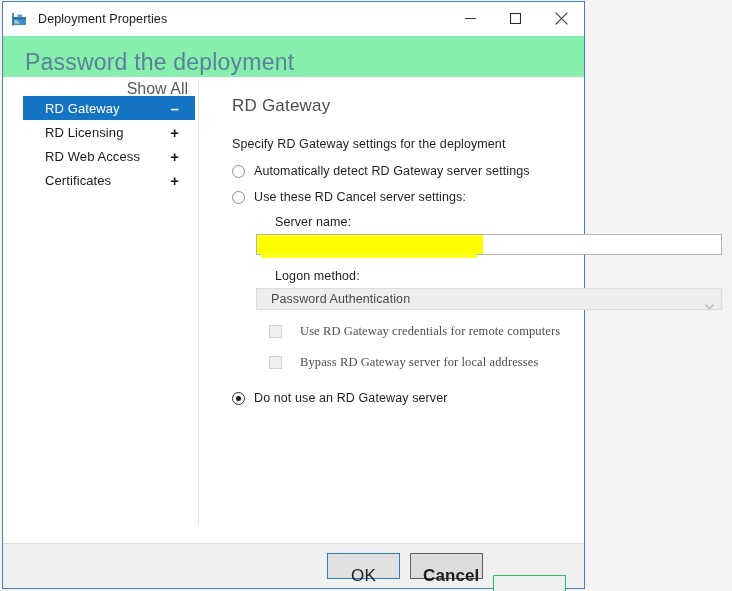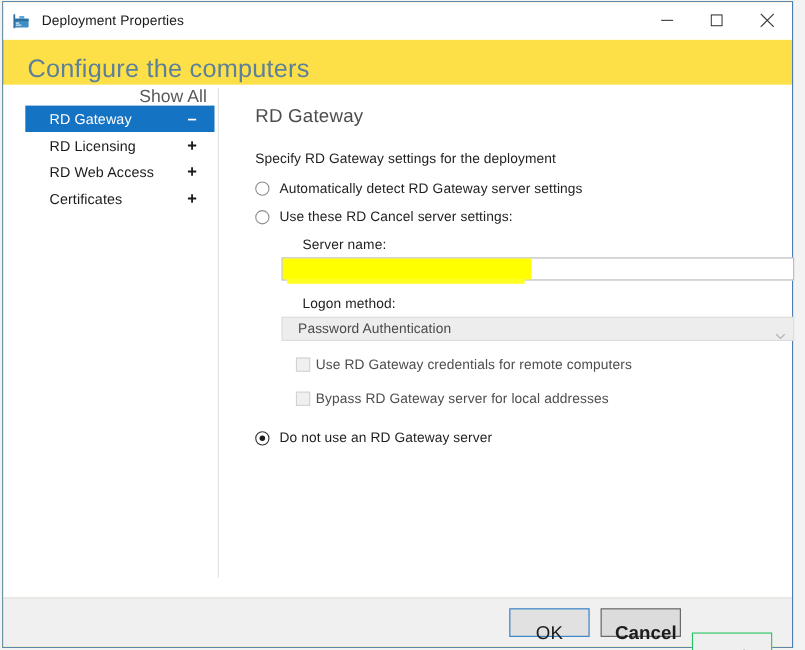--- a/index.html
+++ b/index.html
@@ -19,23 +19,23 @@
     height: 591px;
     overflow: hidden;
     background: #f3f3f3;
   }
 
   
   .window {
     position: absolute;
     left: 2px;
     top: 1px;
-    width: 719px;
+    width: 583px;
     height: 588px;
-    background: #fde047;
+    background: #86efac;
     border: 1px solid #4a7eb5;
     box-sizing: border-box;
     display: flex;
     flex-direction: column;
   }
 
   
   .titlebar {
     height: 33px;
     min-height: 33px;
@@ -293,23 +293,24 @@
     height: 13px;
     border: 1px solid #d2d2d2;
     background: #f0f0f0;
     box-sizing: border-box;
     flex: 0 0 auto;
     margin-top: 2px;
   }
   .check-label {
     font-size: 12.5px;
     color: #4d4d4d;
-    margin-left: 5px;
+    margin-left: 18px;
     letter-spacing: 0.1px;
     line-height: 16px;
+    font-family: Liberation Serif, serif;
   }
 
   .last-radio { margin-top: 18px; margin-bottom: 0; }
 
   
   .footer {
     height: 45px;
     min-height: 45px;
     background: #f0f0f0;
     border-top: 1px solid #dcdcdc;
@@ -380,21 +381,21 @@
         </button>
         <button class="cap-btn">
           <svg width="13" height="13" viewBox="0 0 13 13">
             <line x1="0.6" y1="0.6" x2="12.4" y2="12.4" stroke="#3a3a3a" stroke-width="1.1"></line>
             <line x1="12.4" y1="0.6" x2="0.6" y2="12.4" stroke="#3a3a3a" stroke-width="1.1"></line>
           </svg>
         </button>
       </div>
     </div>
 
-    <div class="page-heading">Configure the computers</div>
+    <div class="page-heading">Password the deployment</div>
 
     <div class="body-region">
 
       <div class="nav-col">
         <div class="show-all-row">
           <span class="show-all">Show All</span>
         </div>
 
         <div class="nav-item selected">
           <span>RD Gateway</span>

